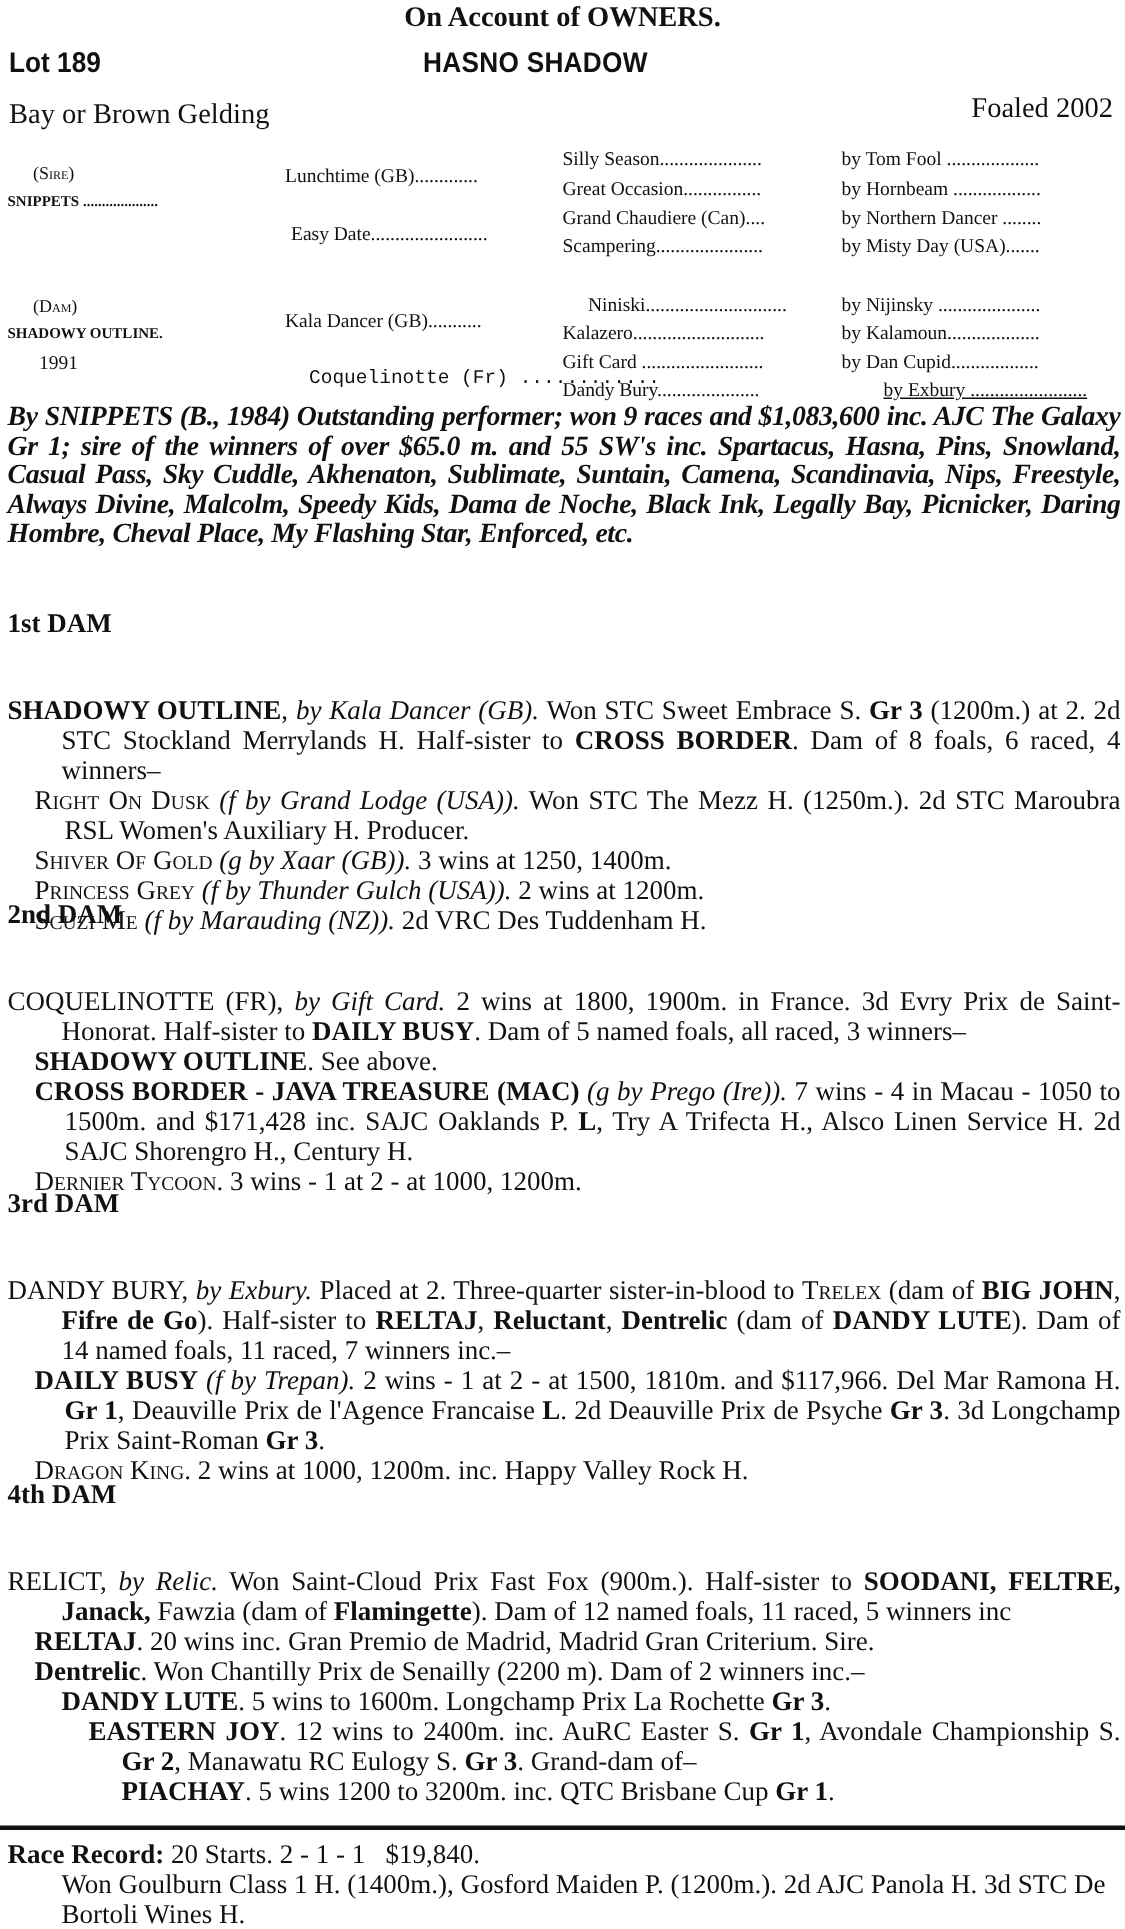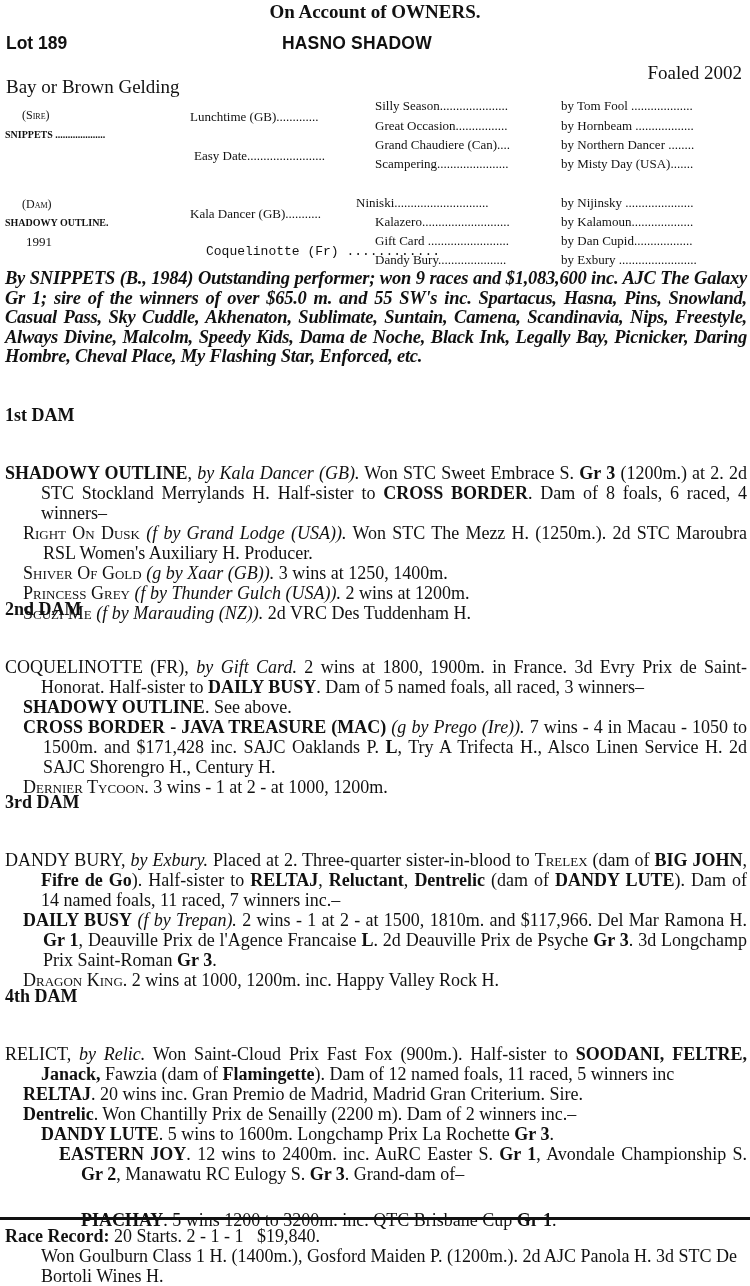--- a/index.html
+++ b/index.html
@@ -17,21 +17,21 @@
   }
   .lot-row {
     position: absolute; top: 32px; left: 6px; width: 740px; height: 26px;
     font-family: "Liberation Sans", sans-serif; font-weight: bold; font-size: 19px; transform: scaleX(0.92); transform-origin: left;
   }
   .lot-no { position: absolute; left: 0; top: 0; }
   .horse-name { position: absolute; left: 300px; top: 0; letter-spacing: 0.2px; }
   .desc-row {
     position: absolute; top: 60px; left: 6px; width: 740px; height: 30px; font-size: 19px;
   }
-  .desc-row .sex { position: absolute; left: 0; top: 16px; }
+  .desc-row .sex { position: absolute; left: 0; top: 6px; }
   .desc-row .brand { position: absolute; left: 232px; top: 2px; }
   .desc-row .foaled { position: absolute; right: 4px; top: 2px; }
   .brand-glyph {
     display: inline-block; font-family: "Liberation Sans", sans-serif; font-size: 10px; line-height: 9px;
     vertical-align: 2px; text-align: center; width: 18px;
   }
   .frac { display: inline-block; vertical-align: middle; text-align: center; font-size: 15px; line-height: 14px; margin: 0 3px; position: relative; top: -4px; }
   
   .ped { position: absolute; left: 0; top: 96px; width: 750px; height: 170px; font-size: 13px; line-height: 19px; }
   .ped .cell { position: absolute; white-space: nowrap; }
@@ -80,28 +80,28 @@
   <div class="cell" style="left:206px; top:146px;font-family:Liberation Mono, monospace;">Coquelinotte (Fr) ............</div>
 
   <div class="cell" style="left:375px; top:0px;">Silly Season.....................</div>
   <div class="cell" style="left:561px; top:0px;">by Tom Fool ...................</div>
   <div class="cell" style="left:375px; top:20px;">Great Occasion................</div>
   <div class="cell" style="left:561px; top:20px;">by Hornbeam ..................</div>
   <div class="cell" style="left:375px; top:39px;">Grand Chaudiere (Can)....</div>
   <div class="cell" style="left:561px; top:39px;">by Northern Dancer ........</div>
   <div class="cell" style="left:375px; top:58px;">Scampering......................</div>
   <div class="cell" style="left:561px; top:58px;">by Misty Day (USA).......</div>
-  <div class="cell" style="left:356px; top:97px;font-family:Liberation Serif, serif;">Niniski.............................</div>
+  <div class="cell" style="left:392px; top:97px;font-family:Liberation Serif, serif;">Niniski.............................</div>
   <div class="cell" style="left:561px; top:97px;">by Nijinsky .....................</div>
   <div class="cell" style="left:375px; top:116px;">Kalazero...........................</div>
   <div class="cell" style="left:561px; top:116px;">by Kalamoun...................</div>
   <div class="cell" style="left:375px; top:135px;">Gift Card .........................</div>
   <div class="cell" style="left:561px; top:135px;">by Dan Cupid..................</div>
   <div class="cell" style="left:375px; top:154px;">Dandy Bury.....................</div>
-  <div class="cell" style="left:561px; top:154px;">by Exbury ........................</div>
+  <div class="cell" style="left:589px; top:154px;text-decoration:underline;">by Exbury ........................</div>
 </div>
 
 <div class="intro">By SNIPPETS (B., 1984) Outstanding performer; won 9 races and $1,083,600 inc. AJC The Galaxy Gr 1; sire of the winners of over $65.0 m. and 55 SW's inc. Spartacus, Hasna, Pins, Snowland, Casual Pass, Sky Cuddle, Akhenaton, Sublimate, Suntain, Camena, Scandinavia, Nips, Freestyle, Always Divine, Malcolm, Speedy Kids, Dama de Noche, Black Ink, Legally Bay, Picnicker, Daring Hombre, Cheval Place, My Flashing Star, Enforced, etc.</div>
 
 <div class="section" style="top:405px;">
   <div class="sec-title">1st DAM</div>
   <div class="entry l0"><span class="b">SHADOWY OUTLINE</span>, <span class="i">by Kala Dancer (GB).</span><span> Won STC Sweet Embrace S. </span><span class="b">Gr 3</span><span> (1200m.) at 2. 2d STC Stockland Merrylands H. Half-sister to </span><span class="b">CROSS BORDER</span><span>. Dam of 8 foals, 6 raced, 4 winners–</span></div>
   <div class="entry l1"><span class="sc">Right On Dusk</span><span class="i"> (f by Grand Lodge (USA)).</span><span> Won STC The Mezz H. (1250m.). 2d STC Maroubra RSL Women's Auxiliary H. Producer.</span></div>
   <div class="entry l1"><span class="sc">Shiver Of Gold</span><span class="i"> (g by Xaar (GB)).</span><span> 3 wins at 1250, 1400m.</span></div>
   <div class="entry l1"><span class="sc">Princess Grey</span><span class="i"> (f by Thunder Gulch (USA)).</span><span> 2 wins at 1200m.</span></div>
@@ -123,21 +123,21 @@
   <div class="entry l1"><span class="sc">Dragon King</span><span>. 2 wins at 1000, 1200m. inc. Happy Valley Rock H.</span></div>
 </div>
 
 <div class="section" style="top:986px;">
   <div class="sec-title">4th DAM</div>
   <div class="entry l0"><span>RELICT, </span><span class="i">by Relic.</span><span> Won Saint-Cloud Prix Fast Fox (900m.). Half-sister to </span><span class="b">SOODANI, FELTRE, Janack,</span><span> Fawzia (dam of </span><span class="b">Flamingette</span><span>). Dam of 12 named foals, 11 raced, 5 winners inc</span></div>
   <div class="entry l1"><span class="b">RELTAJ</span><span>. 20 wins inc. Gran Premio de Madrid, Madrid Gran Criterium. Sire.</span></div>
   <div class="entry l1"><span class="b">Dentrelic</span><span>. Won Chantilly Prix de Senailly (2200 m). Dam of 2 winners inc.–</span></div>
   <div class="entry l2"><span class="b">DANDY LUTE</span><span>. 5 wins to 1600m. Longchamp Prix La Rochette </span><span class="b">Gr 3</span><span>.</span></div>
   <div class="entry l3"><span class="b">EASTERN JOY</span><span>. 12 wins to 2400m. inc. AuRC Easter S. </span><span class="b">Gr 1</span><span>, Avondale Championship S. </span><span class="b">Gr 2</span><span>, Manawatu RC Eulogy S. </span><span class="b">Gr 3</span><span>. Grand-dam of–</span></div>
-  <div class="entry l4" style="padding-left:76px; text-indent:0;margin-top:26px;"><span class="b">PIACHAY</span><span>. 5 wins 1200 to 3200m. inc. QTC Brisbane Cup </span><span class="b">Gr 1</span><span>.</span></div>
+  <div class="entry l4" style="padding-left:76px; text-indent:0;"><span class="b">PIACHAY</span><span>. 5 wins 1200 to 3200m. inc. QTC Brisbane Cup </span><span class="b">Gr 1</span><span>.</span></div>
 </div>
 
 <div class="rule"></div>
 
 <div class="race">
   <div><span class="b">Race Record:</span><span style="white-space:pre;"> 20 Starts. 2 - 1 - 1   $19,840.</span></div>
   <div style="padding-left:36px;">Won Goulburn Class 1 H. (1400m.), Gosford Maiden P. (1200m.). 2d AJC Panola H. 3d STC De Bortoli Wines H.</div>
 </div>
 
 </body></html>

